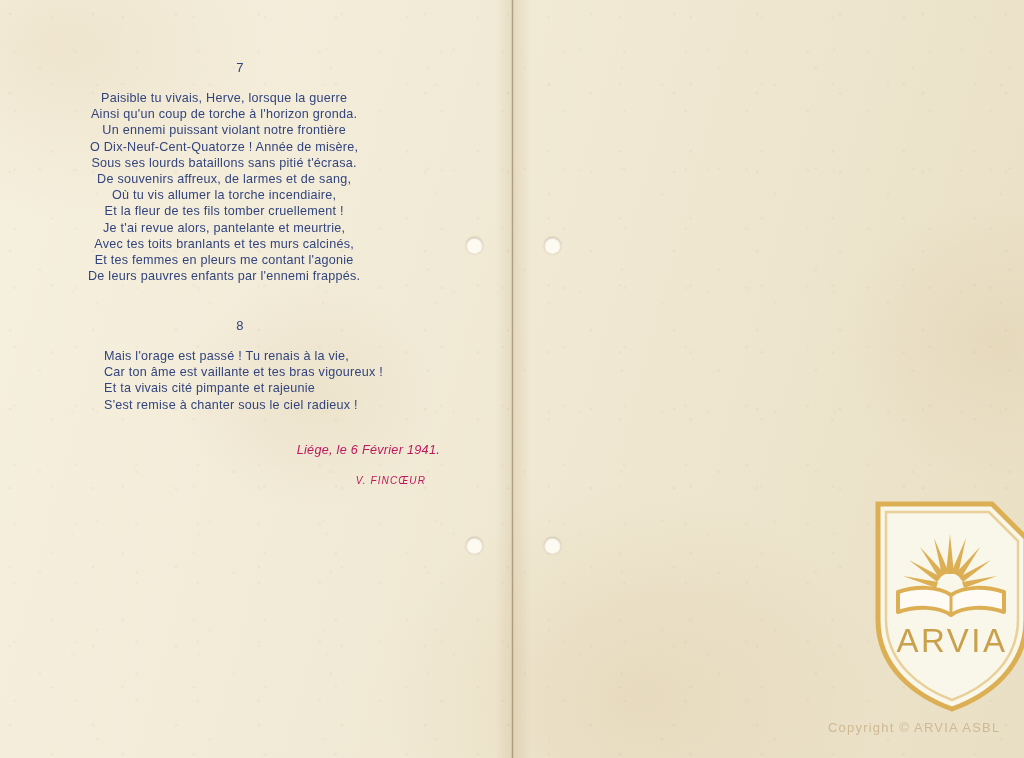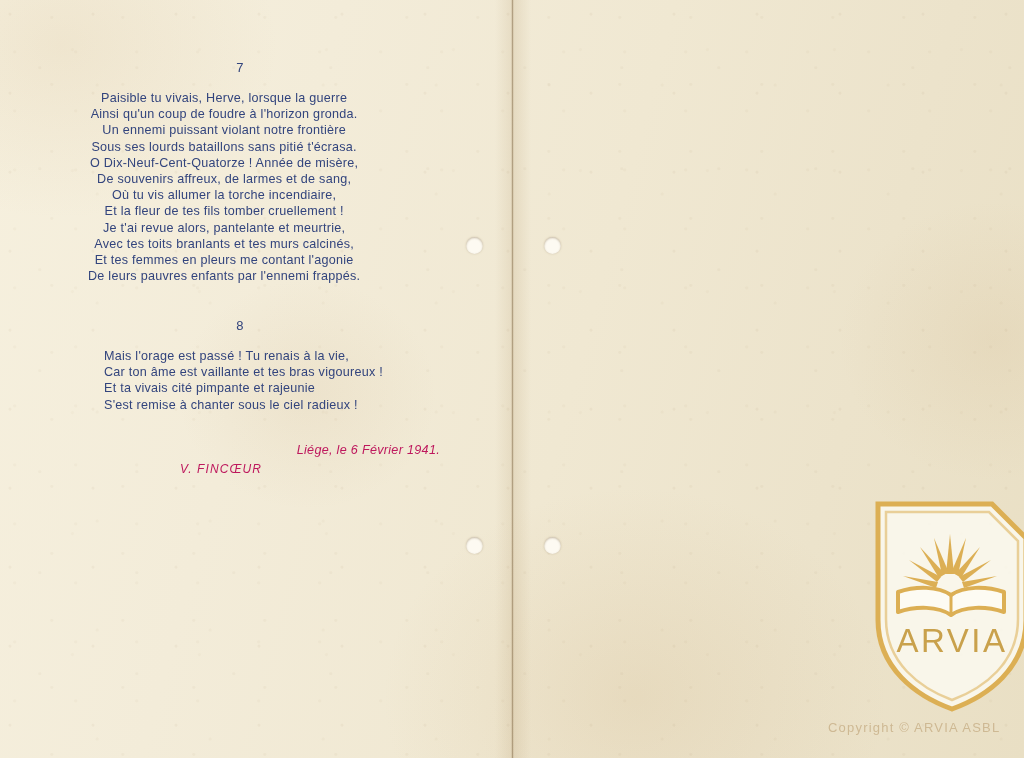--- a/index.html
+++ b/index.html
@@ -59,21 +59,21 @@
   }
 
   
   #left-page{ position:absolute; left:0; top:0; width:500px; height:758px; }
   #st7-num{ position:absolute; left:150px; top:60px; width:180px; }
   #st7{ position:absolute; left:88px; top:90px;text-align:center; }
   #st8-num{ position:absolute; left:150px; top:318px; width:180px; }
   #st8{ position:absolute; left:104px; top:348px; }
   #sig{ position:absolute; left:180px; top:442px; width:260px; color:#be185d;font-style:italic; }
   #sig .place{ font-size:12.6px; line-height:17px; letter-spacing:.3px; text-align:right; }
-  #sig .author{ font-size:12px; line-height:20px; letter-spacing:1.1px; padding-right:14px; }
+  #sig .author{ font-size:10px; line-height:20px; letter-spacing:1.1px; text-align:right; padding-right:14px;margin-top:12px; }
 
   
   #right-page{ position:absolute; left:512px; top:0; width:512px; height:758px; }
 
   
   #watermark{ position:absolute; left:872px; top:500px; width:160px; height:215px; }
   #watermark svg{ width:100%; height:100%; display:block; }
   #copyright{
     position:absolute; left:828px; top:720px; width:190px;
     font-size:13px; letter-spacing:1.2px;
@@ -91,24 +91,24 @@
 <div class="hole" style="left:466px; top:237px;"></div>
 <div class="hole" style="left:544px; top:237px;"></div>
 <div class="hole" style="left:466px; top:537px;"></div>
 <div class="hole" style="left:544px; top:537px;"></div>
 
 <div id="left-page">
 
   <div id="st7-num" class="stanza-num">7</div>
   <div id="st7">
     <div class="poem-line">Paisible tu vivais, Herve, lorsque la guerre</div>
-    <div class="poem-line">Ainsi qu'un coup de foudre à l'horizon gronda.</div>
+    <div class="poem-line">Ainsi qu'un coup de torche à l'horizon gronda.</div>
     <div class="poem-line">Un ennemi puissant violant notre frontière</div>
+    <div class="poem-line">O Dix-Neuf-Cent-Quatorze ! Année de misère,</div>
     <div class="poem-line">Sous ses lourds bataillons sans pitié t'écrasa.</div>
-    <div class="poem-line">O Dix-Neuf-Cent-Quatorze ! Année de misère,</div>
     <div class="poem-line">De souvenirs affreux, de larmes et de sang,</div>
     <div class="poem-line">Où tu vis allumer la torche incendiaire,</div>
     <div class="poem-line">Et la fleur de tes fils tomber cruellement !</div>
     <div class="poem-line">Je t'ai revue alors, pantelante et meurtrie,</div>
     <div class="poem-line">Avec tes toits branlants et tes murs calcinés,</div>
     <div class="poem-line">Et tes femmes en pleurs me contant l'agonie</div>
     <div class="poem-line">De leurs pauvres enfants par l'ennemi frappés.</div>
   </div>
 
   <div id="st8-num" class="stanza-num">8</div>

